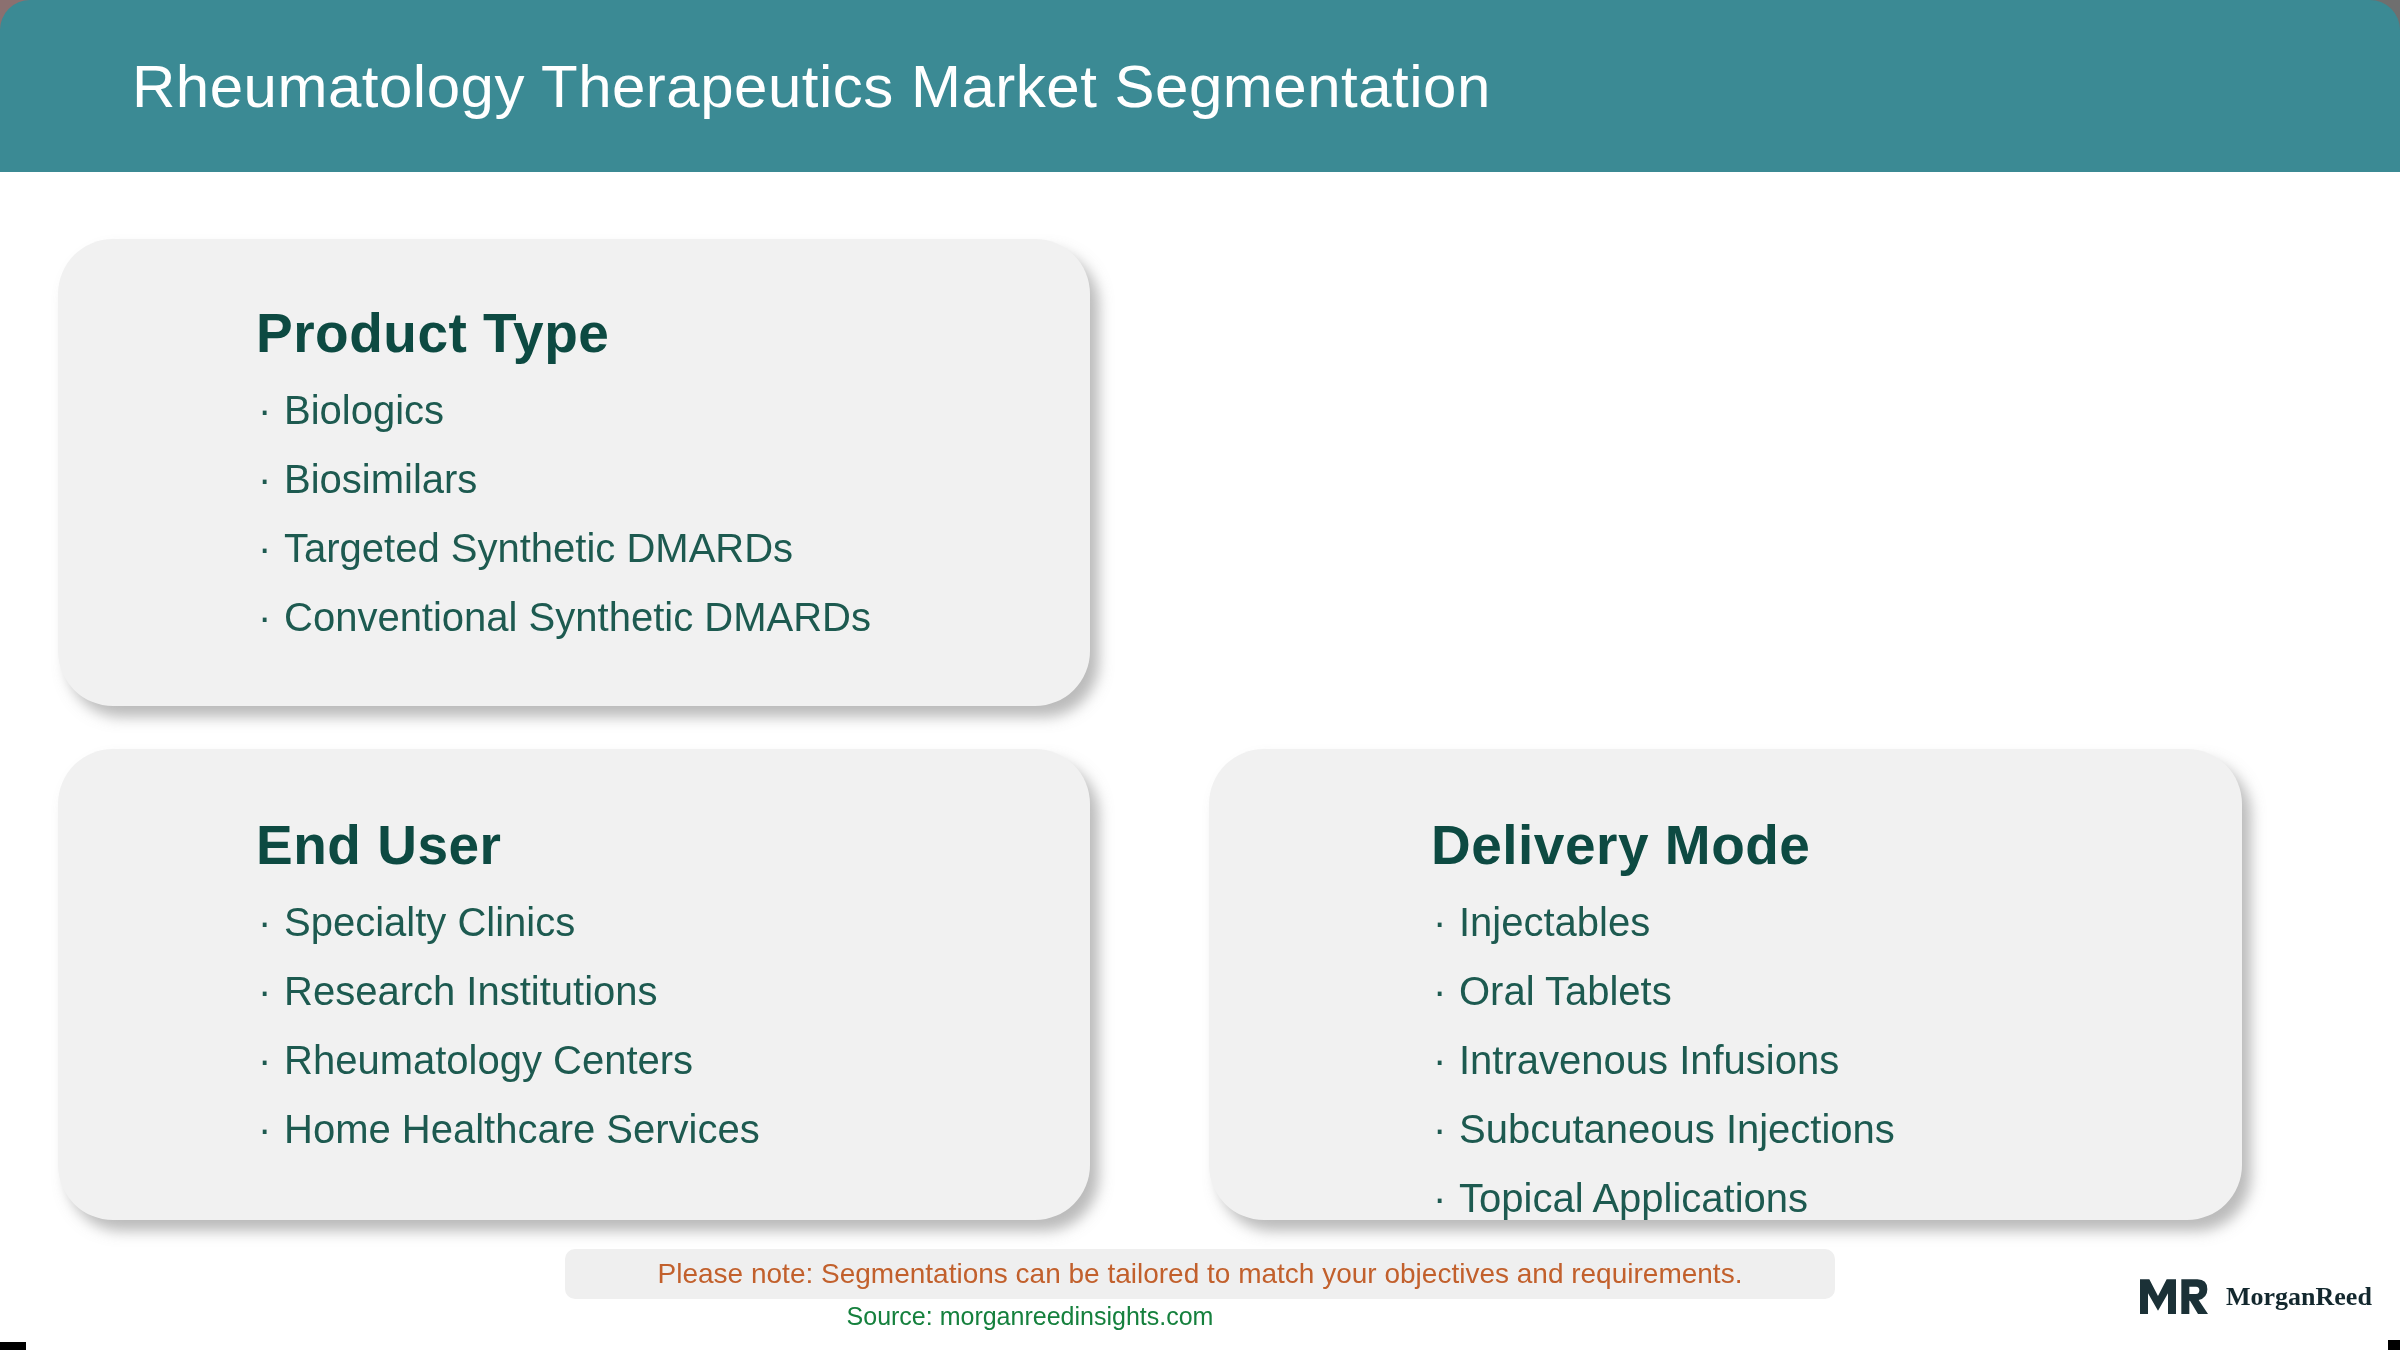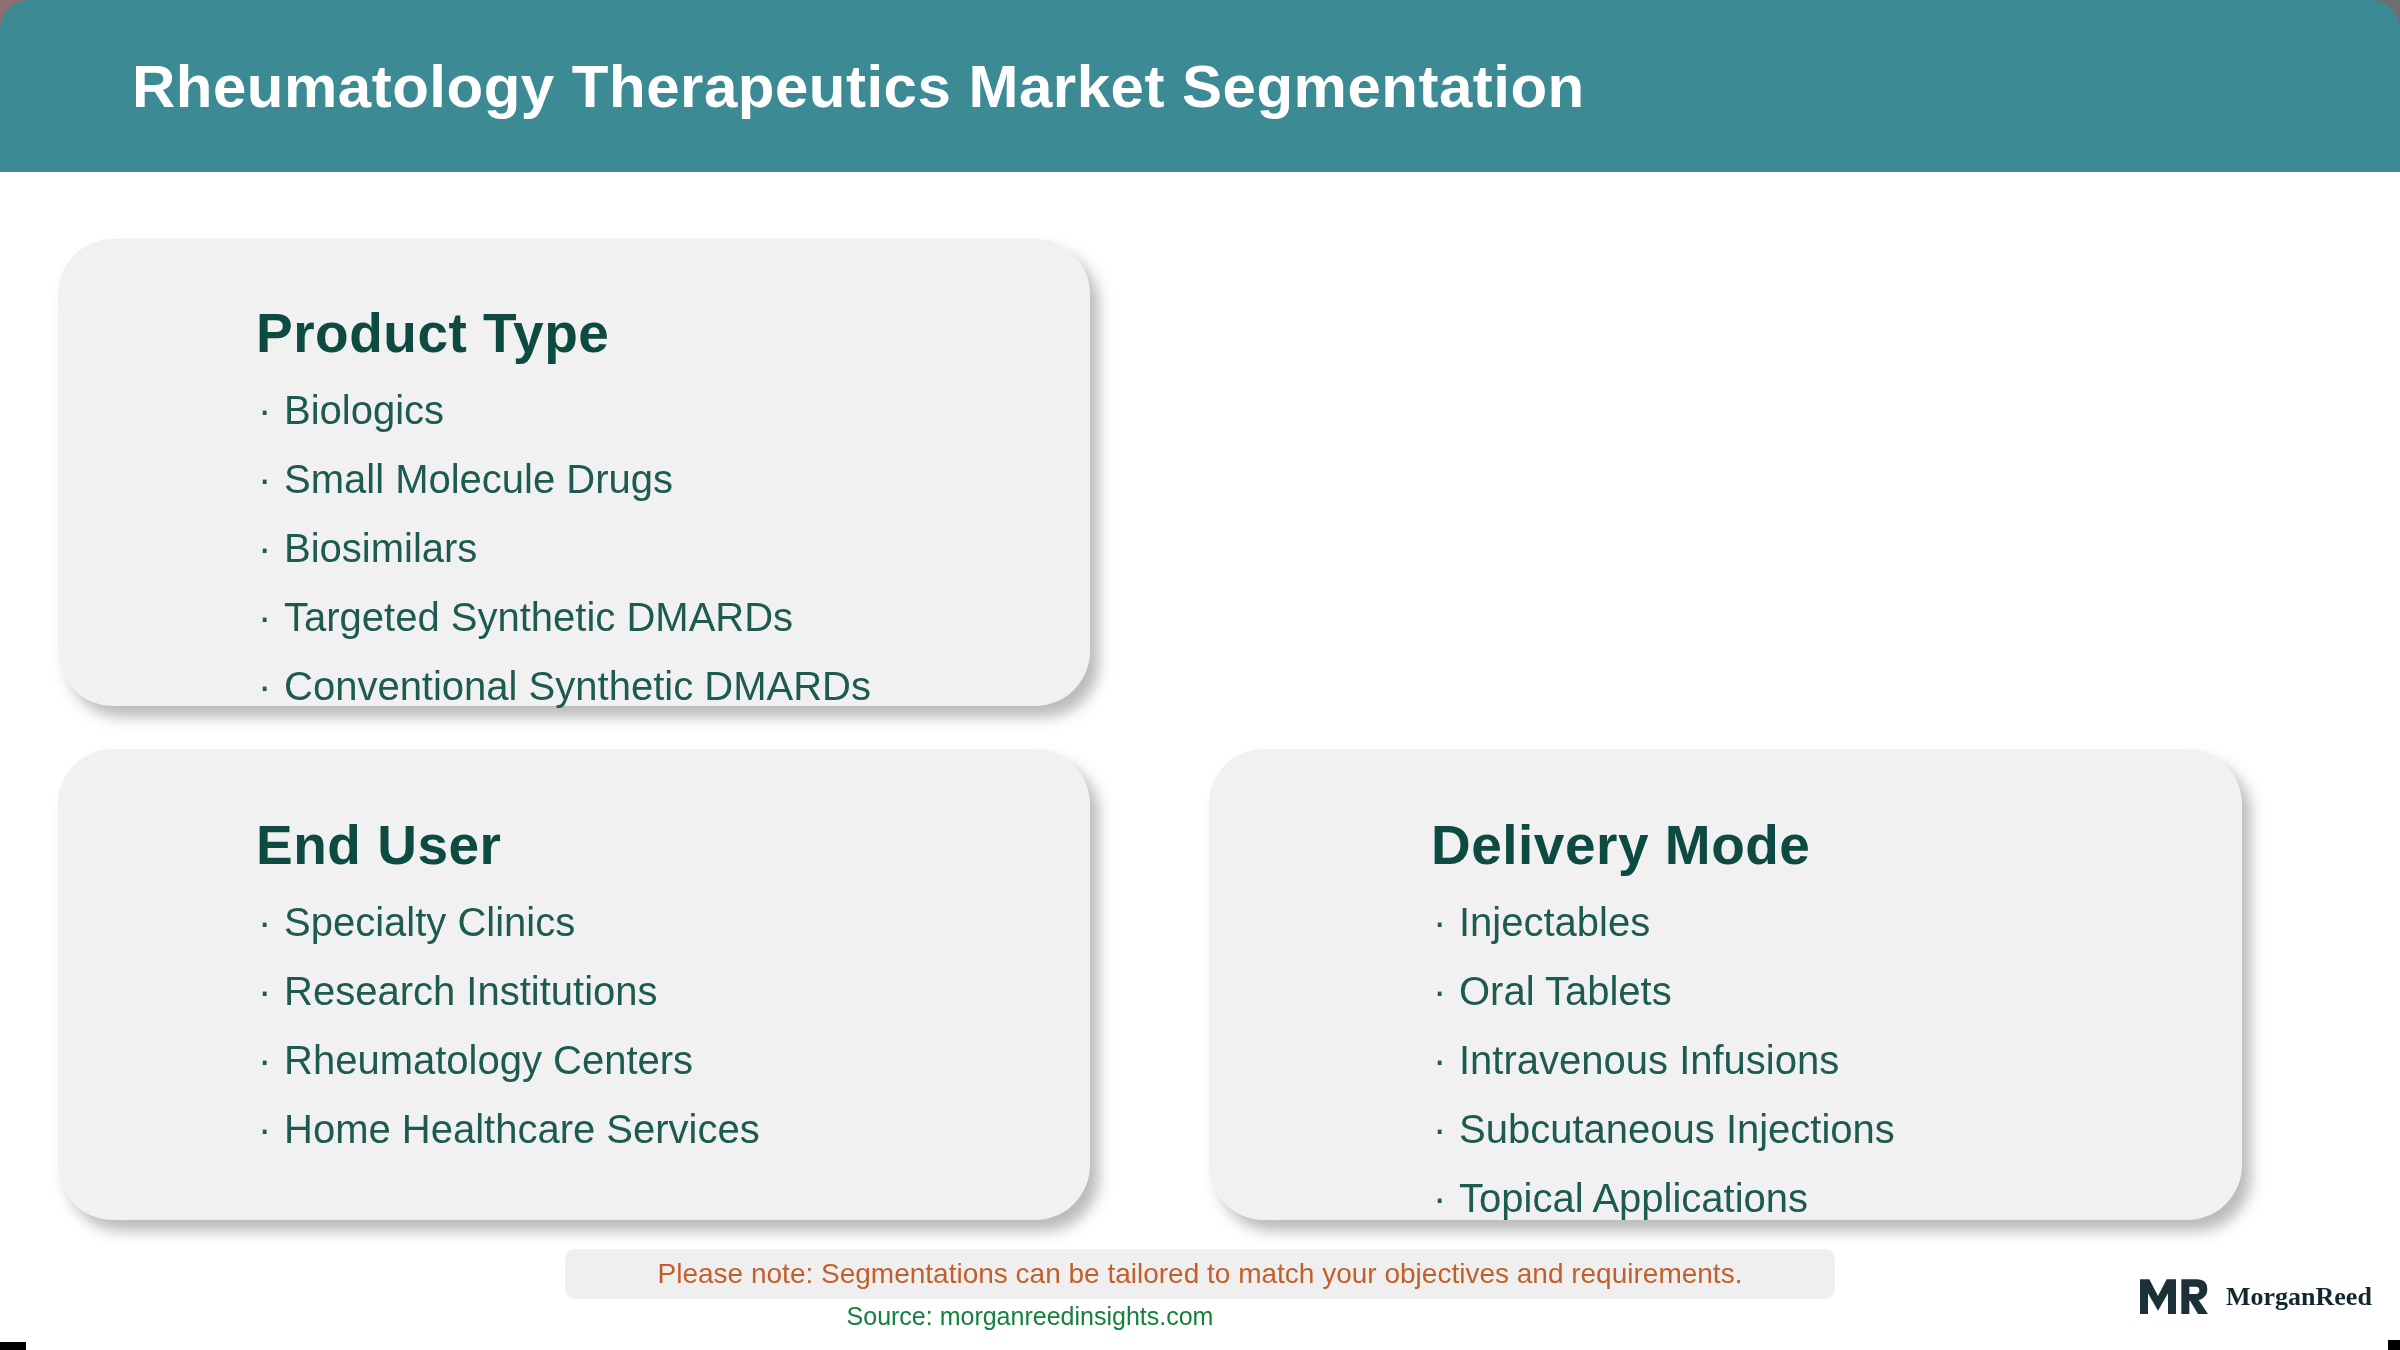--- a/index.html
+++ b/index.html
@@ -24,21 +24,21 @@
     width: 2400px; height: 172px;
     background: #3b8a94;
     border-radius: 30px 30px 0 0;
     z-index: 1;
   }
   .page-title {
     position: absolute;
     left: 132px; top: 0; height: 172px;
     display: flex; align-items: center;
     font-size: 60px;
-    font-weight: bold;
+    font-weight: normal;
     color: #ffffff;
     letter-spacing: 0.5px;
     white-space: nowrap;
   }
 
   
   .card {
     position: absolute;
     background: #f1f1f1;
     border-radius: 55px;
@@ -140,21 +140,20 @@
   <div class="corner corner-tr"></div>
 
   <div class="header">
     <div class="page-title">Rheumatology Therapeutics Market Segmentation</div>
   </div>
 
   <div class="card card-1">
     <h2 class="card-title">Product Type</h2>
     <ul class="card-list">
       <li>Biologics</li>
-      <li>Small Molecule Drugs</li>
       <li>Biosimilars</li>
       <li>Targeted Synthetic DMARDs</li>
       <li>Conventional Synthetic DMARDs</li>
     </ul>
   </div>
 
 
   <div class="card card-3">
     <h2 class="card-title">End User</h2>
     <ul class="card-list">

